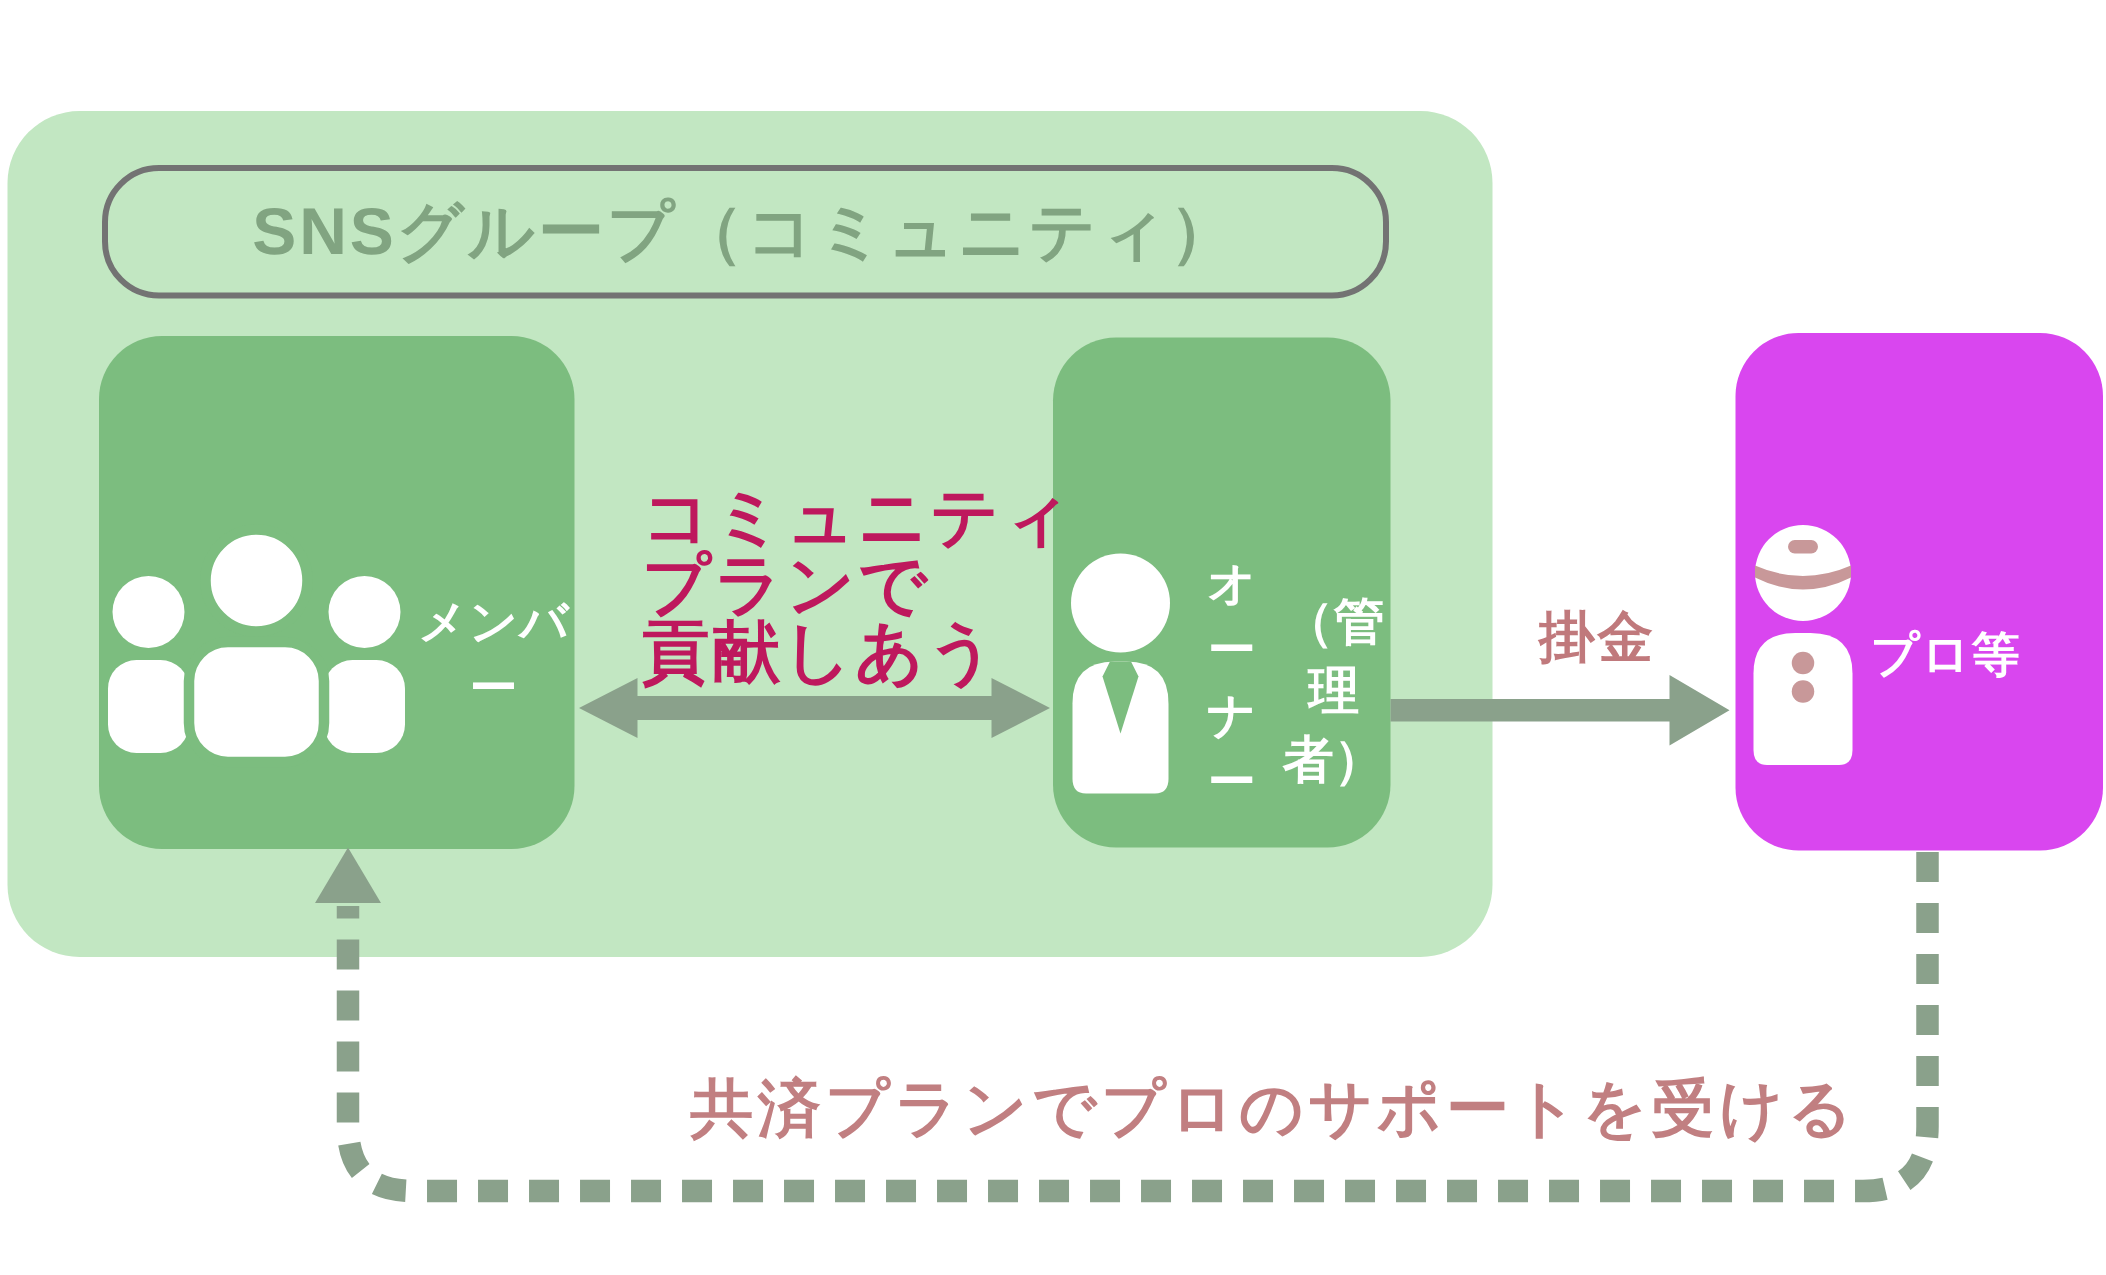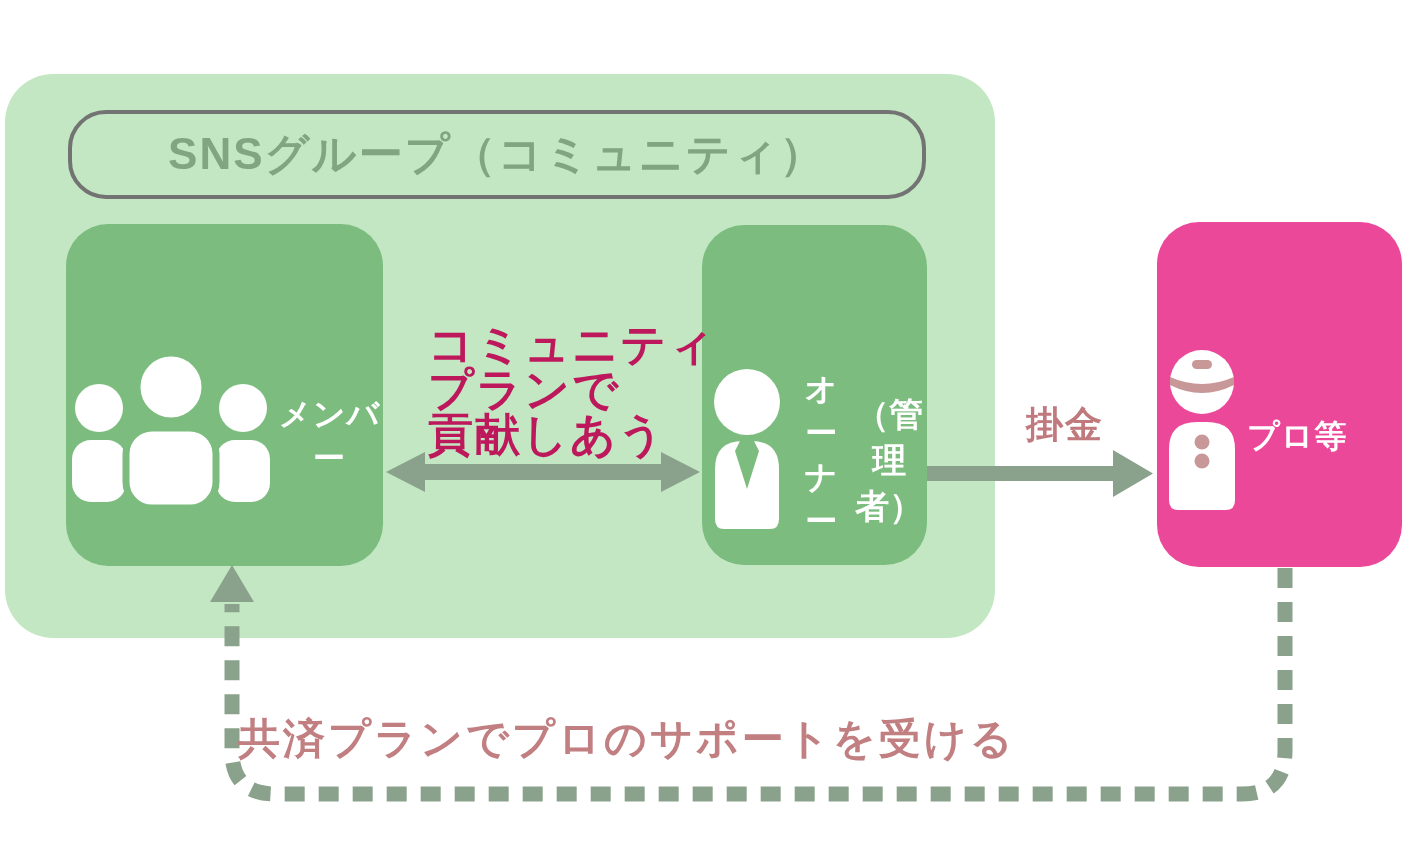--- a/index.html
+++ b/index.html
@@ -17,41 +17,41 @@
     border:4px solid #737373;border-radius:38px;
     display:flex;align-items:center;justify-content:center;
     color:#81a481;font-size:44px;letter-spacing:2px;white-space:nowrap;
   }
   
   .node{
     position:absolute;border-radius:42px;display:flex;
     align-items:center;color:#ffffff;text-align:center;
   }
   .node.green{background:#7cbd7f;}
-  .node.rose{background:#ec4899;}
+  .node.rose{background:#d946ef;}
   .node-members{left:66px;top:224px;width:317px;height:342px;padding-top:70px;box-sizing:border-box;}
   .node-owner{left:702px;top:225px;width:225px;height:340px;padding-top:108px;box-sizing:border-box;}
   .node-pro{left:1157px;top:222px;width:245px;height:345px;padding-top:71px;box-sizing:border-box;}
   .node svg{overflow:visible;display:block;}
   .node-label{font-size:32px;margin-top:14px;letter-spacing:1px;}
   .node-sublabel{font-size:34px;margin-top:23px;}
   
   .overlay{position:absolute;left:0;top:0;width:1404px;height:850px;pointer-events:none;}
   
   .community-label{
     position:absolute;left:428px;top:322px;color:#be185d;font-size:45px;
     line-height:45px;letter-spacing:2px;white-space:nowrap;
   }
   .community-label span{display:block;}
   .premium-label{
     position:absolute;left:995px;top:400px;width:140px;text-align:center;
     color:#c0797c;font-size:37px;letter-spacing:2px;
   }
   .support-label{
-    position:absolute;left:238px;top:711px;width:1000px;text-align:left;
+    position:absolute;left:238px;top:711px;width:1000px;text-align:right;
     color:#c17f81;font-size:42px;letter-spacing:3px;white-space:nowrap;
   }
 </style>
 </head>
 <body>
 
 <div class="canvas">
 
   <div class="panel">
     <div class="title-box">

